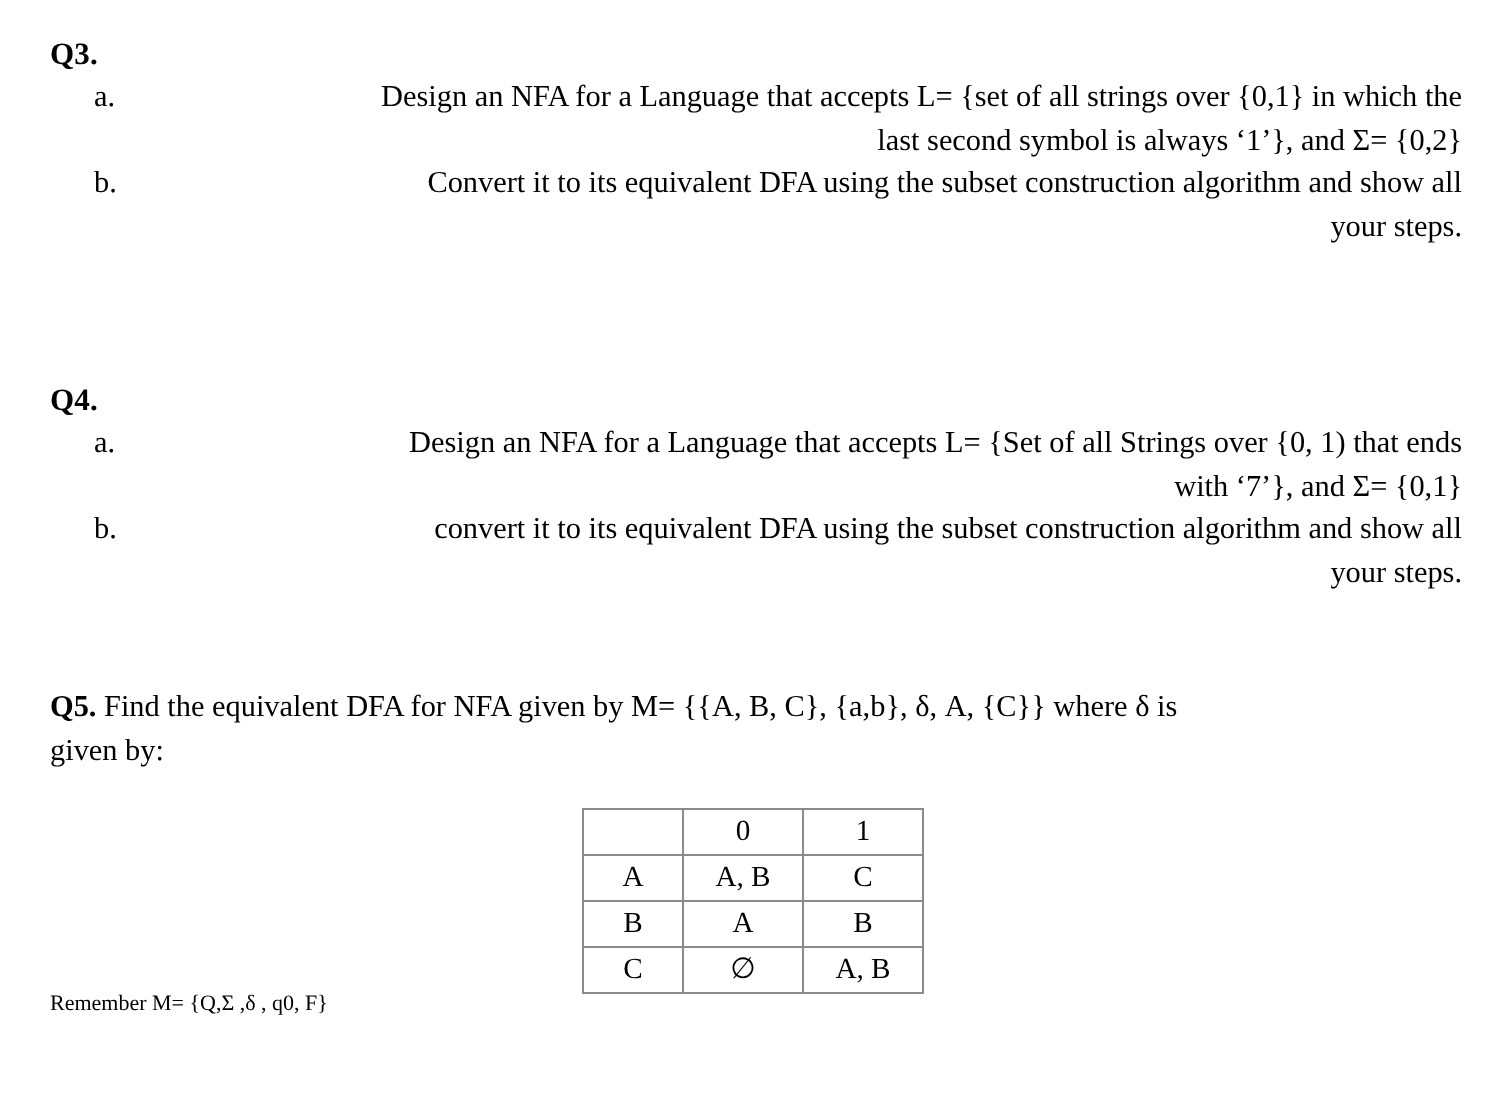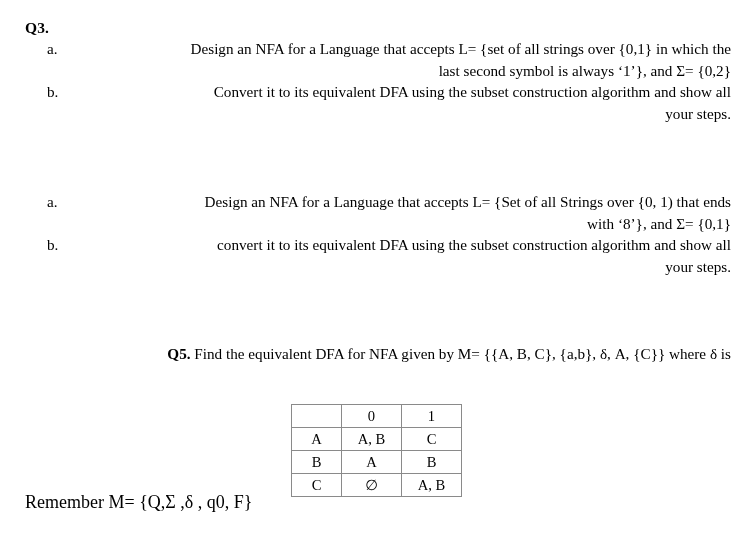--- a/index.html
+++ b/index.html
@@ -83,21 +83,20 @@
     width: 706px;
     font-size: 15.2px;
     line-height: 21.5px;
   }
   .q5para .strong {
     font-weight: bold;
   }
   .q5line {
     display: block;
     white-space: nowrap;
-    text-align: right;
   }
 
   
   .table-wrap {
     position: absolute;
     left: 291px;
     top: 396px;
   }
   table.transition {
     border-collapse: collapse;
@@ -118,21 +117,21 @@
   table.transition .col-sym   { width: 59px; }
   table.transition td.empty-corner {
     border-left: 1px solid #8a8a8a;
   }
 
   
   .note {
     position: absolute;
     left: 25px;
     top: 484px;
-    font-size: 18px;
+    font-size: 11px;
     line-height: 21.5px;
     white-space: nowrap;
   }
 </style>
 </head>
 <body>
 
 <div class="page">
 
   <div class="qblock" style="top:10px;">
@@ -149,40 +148,42 @@
         <span class="qmarker">b.</span>
         <span class="qtext">
           <span class="qline">Convert it to its equivalent DFA using the subset construction algorithm and show all</span>
           <span class="qline">your steps.</span>
         </span>
       </li>
     </ul>
   </div>
 
   <div class="qblock" style="top:183px;">
+    <div class="qlabel">Q4.</div>
     <ul class="qlist">
       <li class="qitem">
         <span class="qmarker">a.</span>
         <span class="qtext">
           <span class="qline">Design an NFA for a Language that accepts L= {Set of all Strings over {0, 1) that ends</span>
-          <span class="qline">with ‘8’}, and Σ= {0,1}</span>
+          <span class="qline">with ‘7’}, and Σ= {0,1}</span>
         </span>
       </li>
       <li class="qitem">
         <span class="qmarker">b.</span>
         <span class="qtext">
           <span class="qline">convert it to its equivalent DFA using the subset construction algorithm and show all</span>
           <span class="qline">your steps.</span>
         </span>
       </li>
     </ul>
   </div>
 
   <div class="q5para">
     <span class="q5line"><span class="strong">Q5.</span><span> Find the equivalent DFA for NFA given by M= {{A, B, C}, {a,b}, δ, A, {C}} where δ is</span></span>
+    <span class="q5line">given by:</span>
   </div>
 
   <div class="table-wrap">
     <table class="transition">
       <thead>
         <tr>
           <td class="col-state empty-corner"></td>
           <th class="col-sym">0</th>
           <th class="col-sym">1</th>
         </tr>

